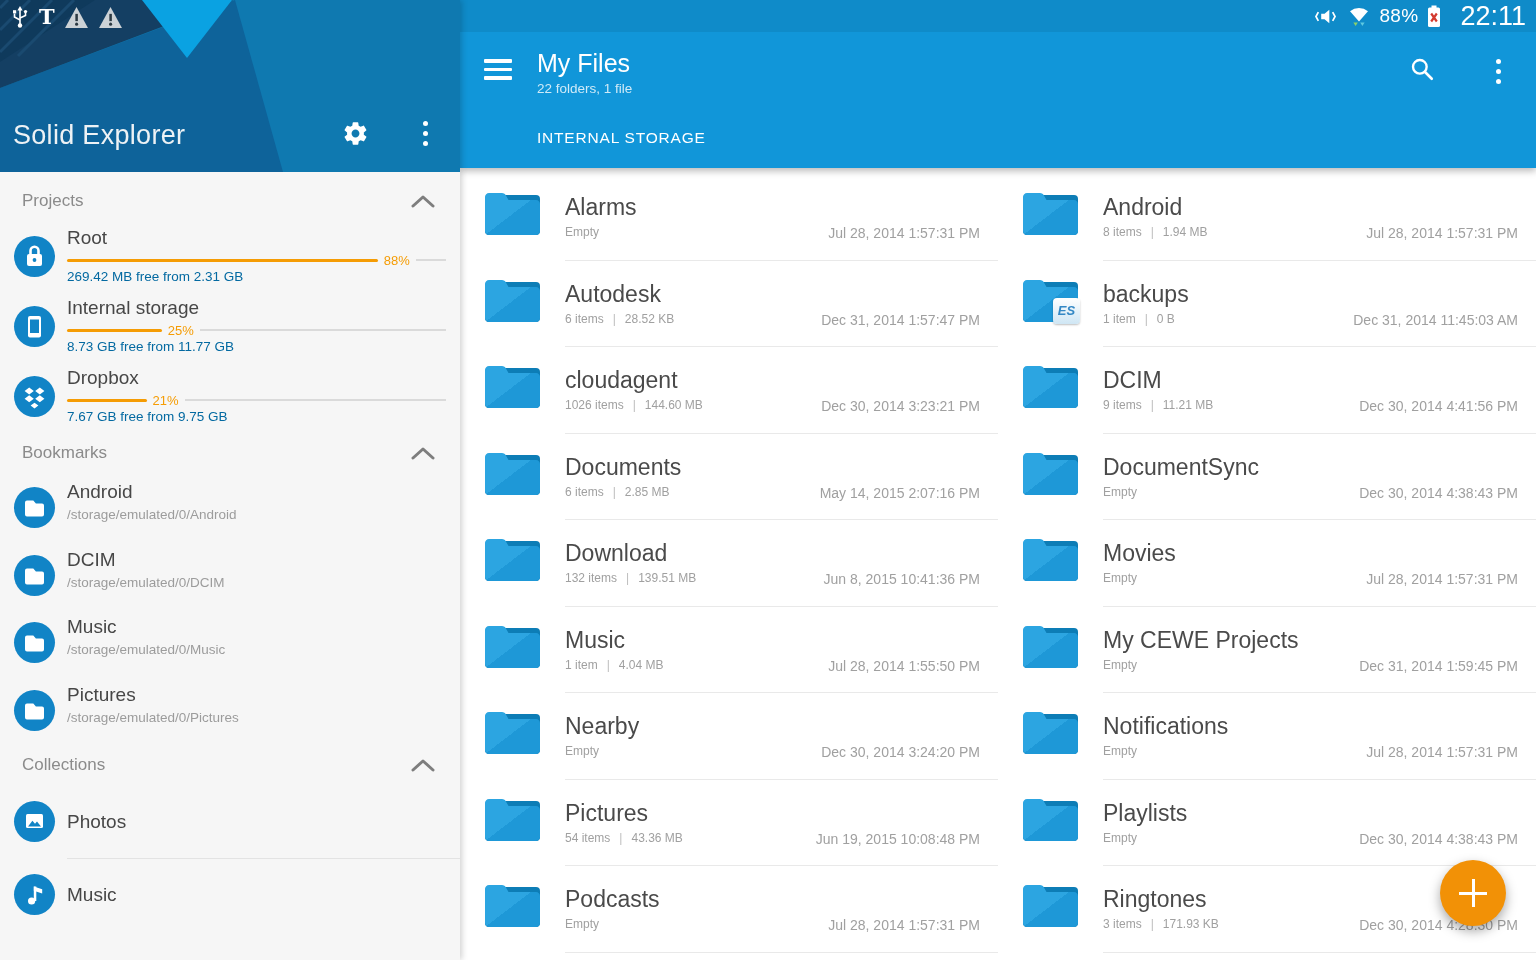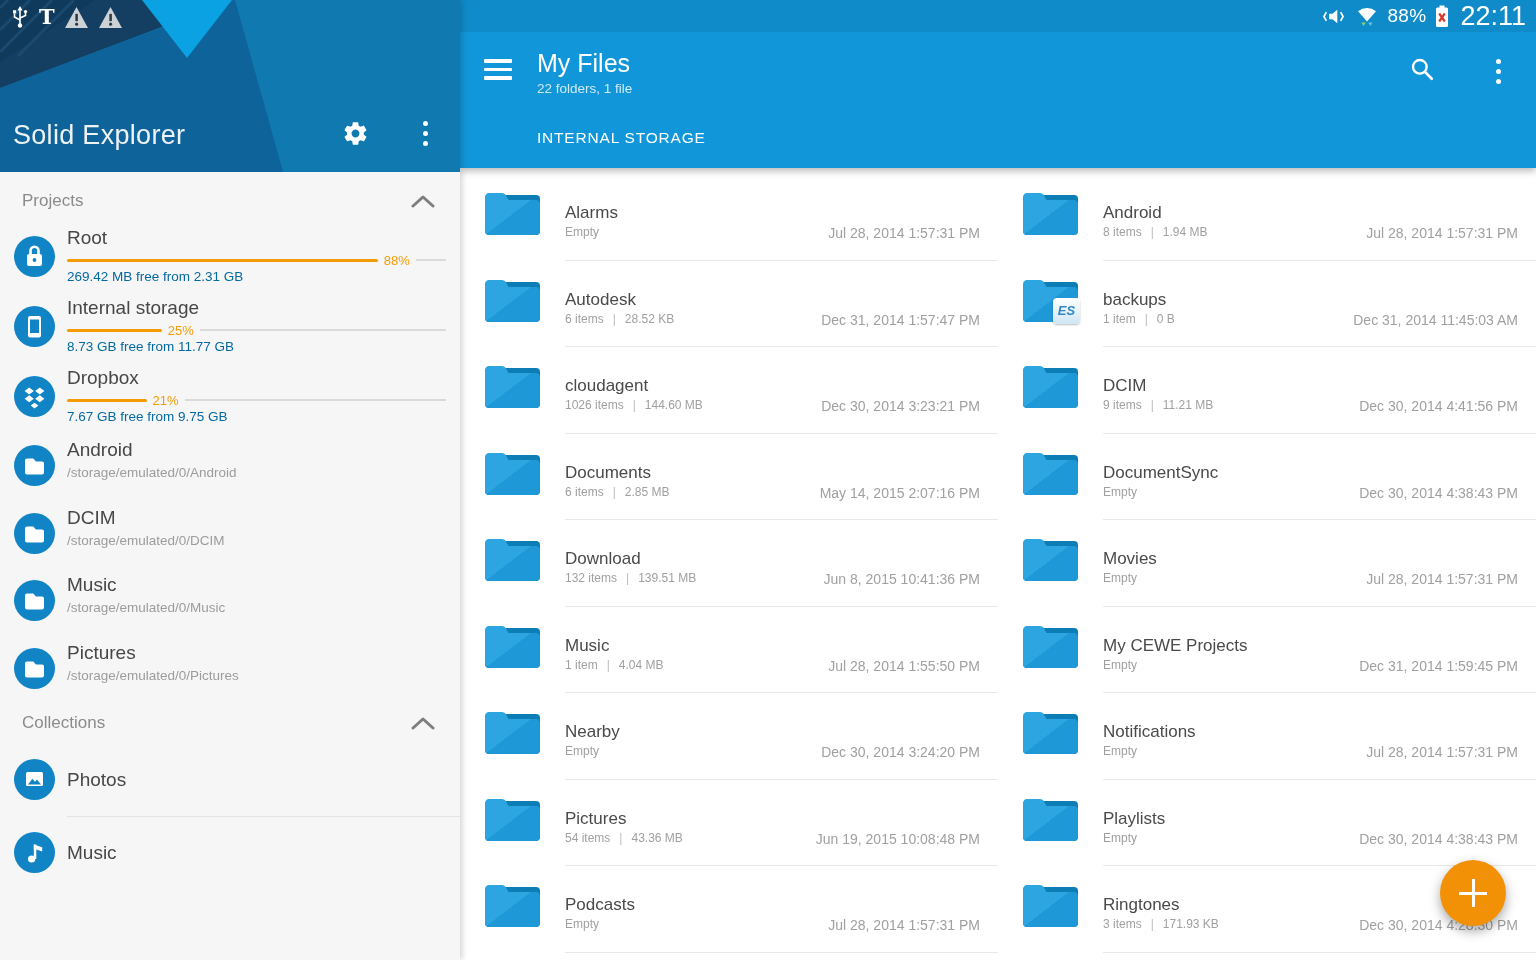--- a/index.html
+++ b/index.html
@@ -42,38 +42,38 @@
   .collection-item + .collection-item{border-top:1px solid #e3e3e3;margin-left:67px;padding-left:0;}
   .collection-item + .collection-item .circle-icon{left:-53px;}
   .collection-item + .collection-item .c-title{left:0;}
 
   
   .main{flex:1;height:100%;display:flex;flex-direction:column;position:relative;background:#fff;}
   .main-top{height:168px;background:#1196d9;position:relative;flex:none;z-index:2;box-shadow:0 3px 7px rgba(0,0,0,.28);}
   .main-top::before{content:"";position:absolute;left:0;top:0;right:0;height:32px;background:rgba(0,0,0,.07);}
   .status-right{position:absolute;top:0;right:10px;height:32px;display:flex;align-items:center;gap:9px;color:#fff;}
   .batt-pct{font-size:19px;letter-spacing:.3px;}
-  .time{font-size:27px;margin-left:2px;}
+  .time{font-size:27px;margin-left:10px;}
   .hamburger{position:absolute;left:24px;top:59px;width:28px;height:21px;display:flex;flex-direction:column;justify-content:space-between;cursor:pointer;}
   .hamburger i{display:block;height:3.6px;background:#fff;border-radius:1px;}
   .main-title{position:absolute;left:77px;top:49px;font-size:25px;color:#fff;}
   .main-sub{position:absolute;left:77px;top:81px;font-size:13.5px;color:rgba(255,255,255,.8);}
   .search-btn{position:absolute;right:101px;top:56px;width:26px;height:26px;cursor:pointer;}
   .main-dots{position:absolute;right:35px;top:56px;}
   .tabbar{position:absolute;left:0;right:0;top:108px;height:60px;}
   .tab{display:inline-block;margin-left:77px;line-height:60px;font-size:15.5px;letter-spacing:.8px;color:#fff;cursor:pointer;}
 
   .files{flex:1;display:flex;padding-top:6px;background:#fff;overflow:hidden;}
   .col{width:538px;flex:none;}
   .file-row{height:86.5px;position:relative;cursor:pointer;}
   .file-row::after{content:"";position:absolute;left:105px;right:0;bottom:0;border-bottom:1px solid #e9e9e9;}
   .f-icon{position:absolute;left:24px;top:14px;width:57px;height:48px;}
   .f-icon svg{position:absolute;left:0;top:0;width:57px;height:48px;}
   .f-badge{position:absolute;left:31px;top:23px;width:27px;height:26px;border-radius:4px;background:linear-gradient(#feffff,#cfe6f4);color:#3488c5;font-size:13px;font-style:italic;font-weight:bold;display:flex;align-items:center;justify-content:center;box-shadow:0 1px 2px rgba(0,0,0,.25);}
-  .f-name{position:absolute;left:105px;top:29px;font-size:17px;color:#4a4a4a;}
+  .f-name{position:absolute;left:105px;top:20px;font-size:23px;color:#4a4a4a;}
   .f-meta{position:absolute;left:105px;top:51px;font-size:12px;color:#a0a0a0;display:flex;}
   .f-meta .pipe{margin:0 9px;color:#bdbdbd;}
   .f-date{position:absolute;right:18px;top:51px;font-size:14px;color:#a0a0a0;}
 
   .fab{position:absolute;right:30px;bottom:34px;width:66px;height:66px;border-radius:50%;background:#f29106;box-shadow:0 5px 12px rgba(0,0,0,.35);cursor:pointer;z-index:5;}
   .fab .plus{position:absolute;left:50%;top:50%;transform:translate(-50%,-50%);width:28px;height:28px;}
   .fab .plus::before{content:"";position:absolute;left:0;top:12.5px;width:28px;height:3px;background:#fff;}
   .fab .plus::after{content:"";position:absolute;left:12.5px;top:0;width:3px;height:28px;background:#fff;}
 </style>
 </head>
@@ -184,20 +184,26 @@
             <div class="s-title">Dropbox</div>
             <div class="s-bar">
               <div class="s-fill" style="width: 21%;"></div>
               <span class="s-pct">21%</span>
               <div class="s-track"></div>
             </div>
             <div class="s-free">7.67 GB free from 9.75 GB</div>
           </div>
         </div>
 
+      <div class="section-head">
+        <span class="section-title">Bookmarks</span>
+        <svg width="26" height="14" viewBox="0 0 26 14">
+            <polyline points="3,12 13,3 23,12" fill="none" stroke="#7e7e7e" stroke-width="3" stroke-linecap="round" stroke-linejoin="round"></polyline>
+          </svg>
+      </div>
       <div>
 
       <div class="bookmark-item">
             <div class="circle-icon">
               <svg viewBox="0 0 41 41">
                 <path fill="#fff" d="M11,15.5 a2,2 0 0 1 2,-2 h6.3 l2.6,3 H28 a2,2 0 0 1 2,2 v9 a2,2 0 0 1 -2,2 H13 a2,2 0 0 1 -2,-2 z"></path>
               </svg>
             </div>
             <div class="b-title">Android</div>
             <div class="b-path">/storage/emulated/0/Android</div>

